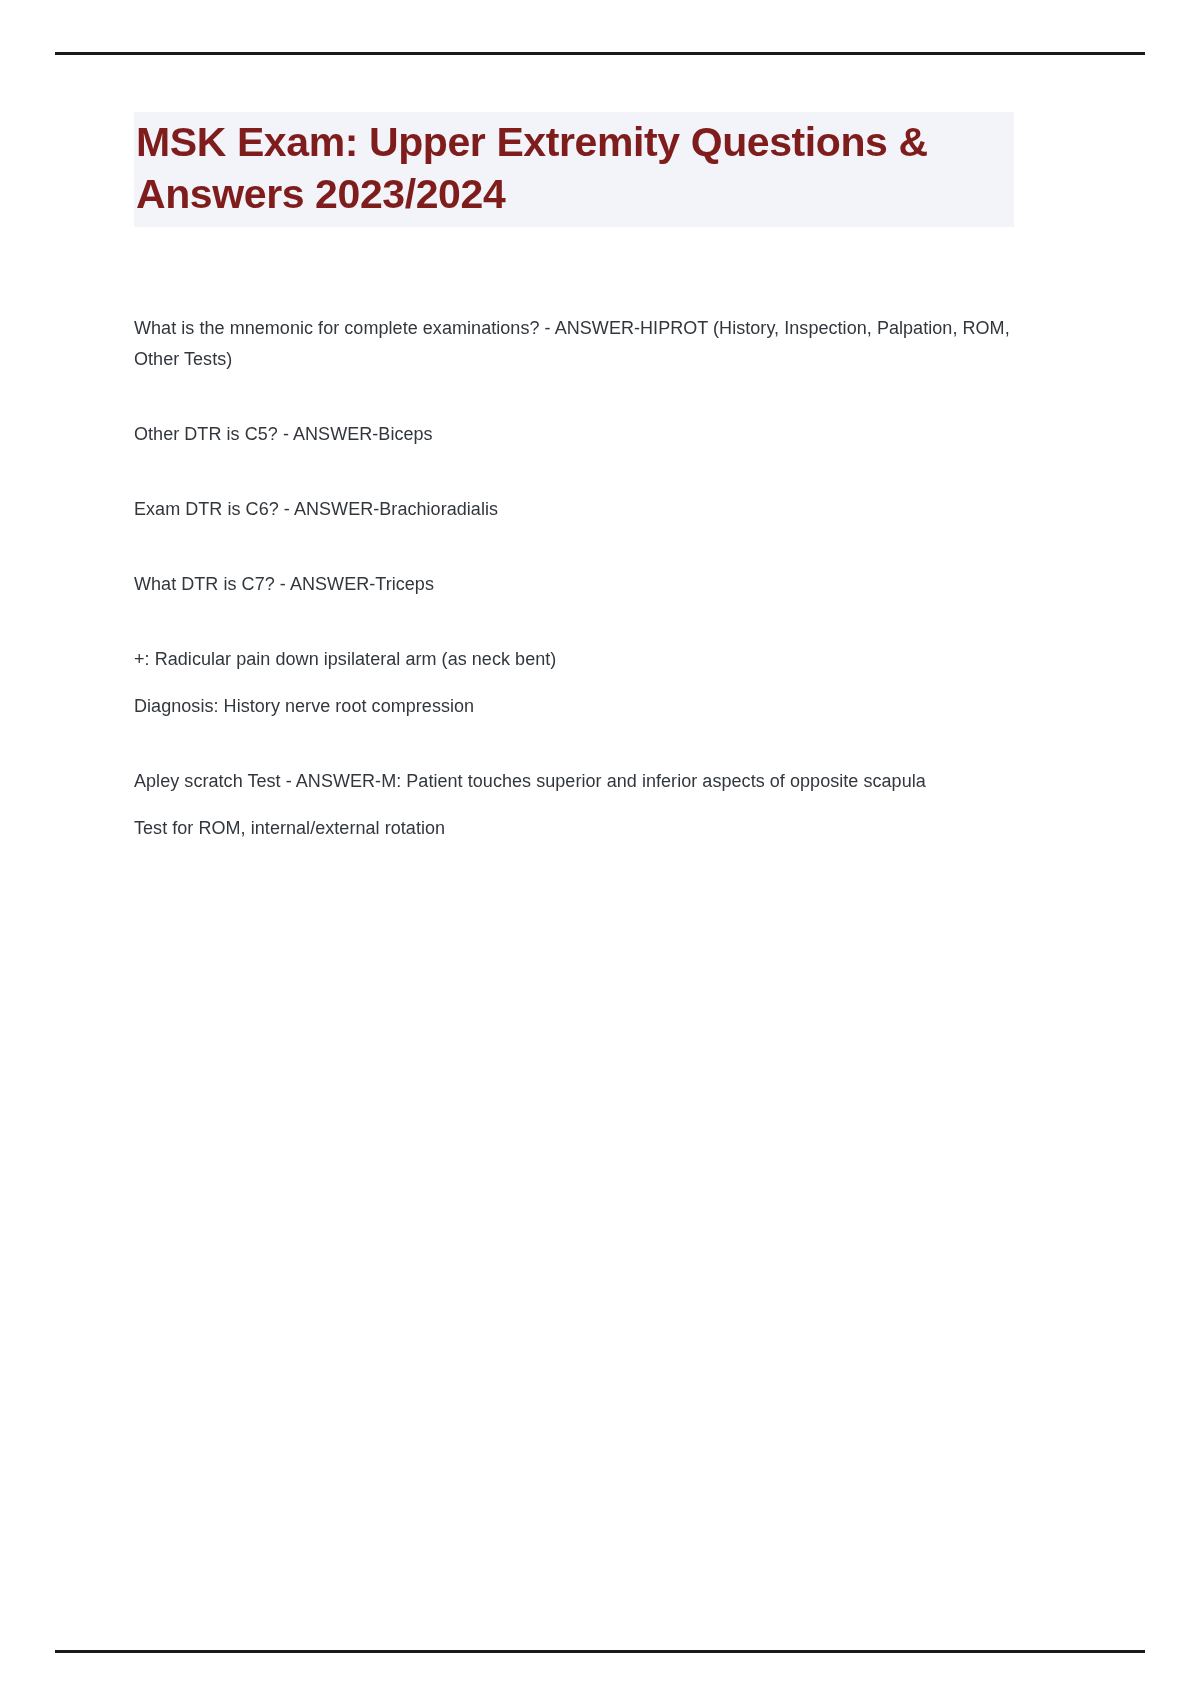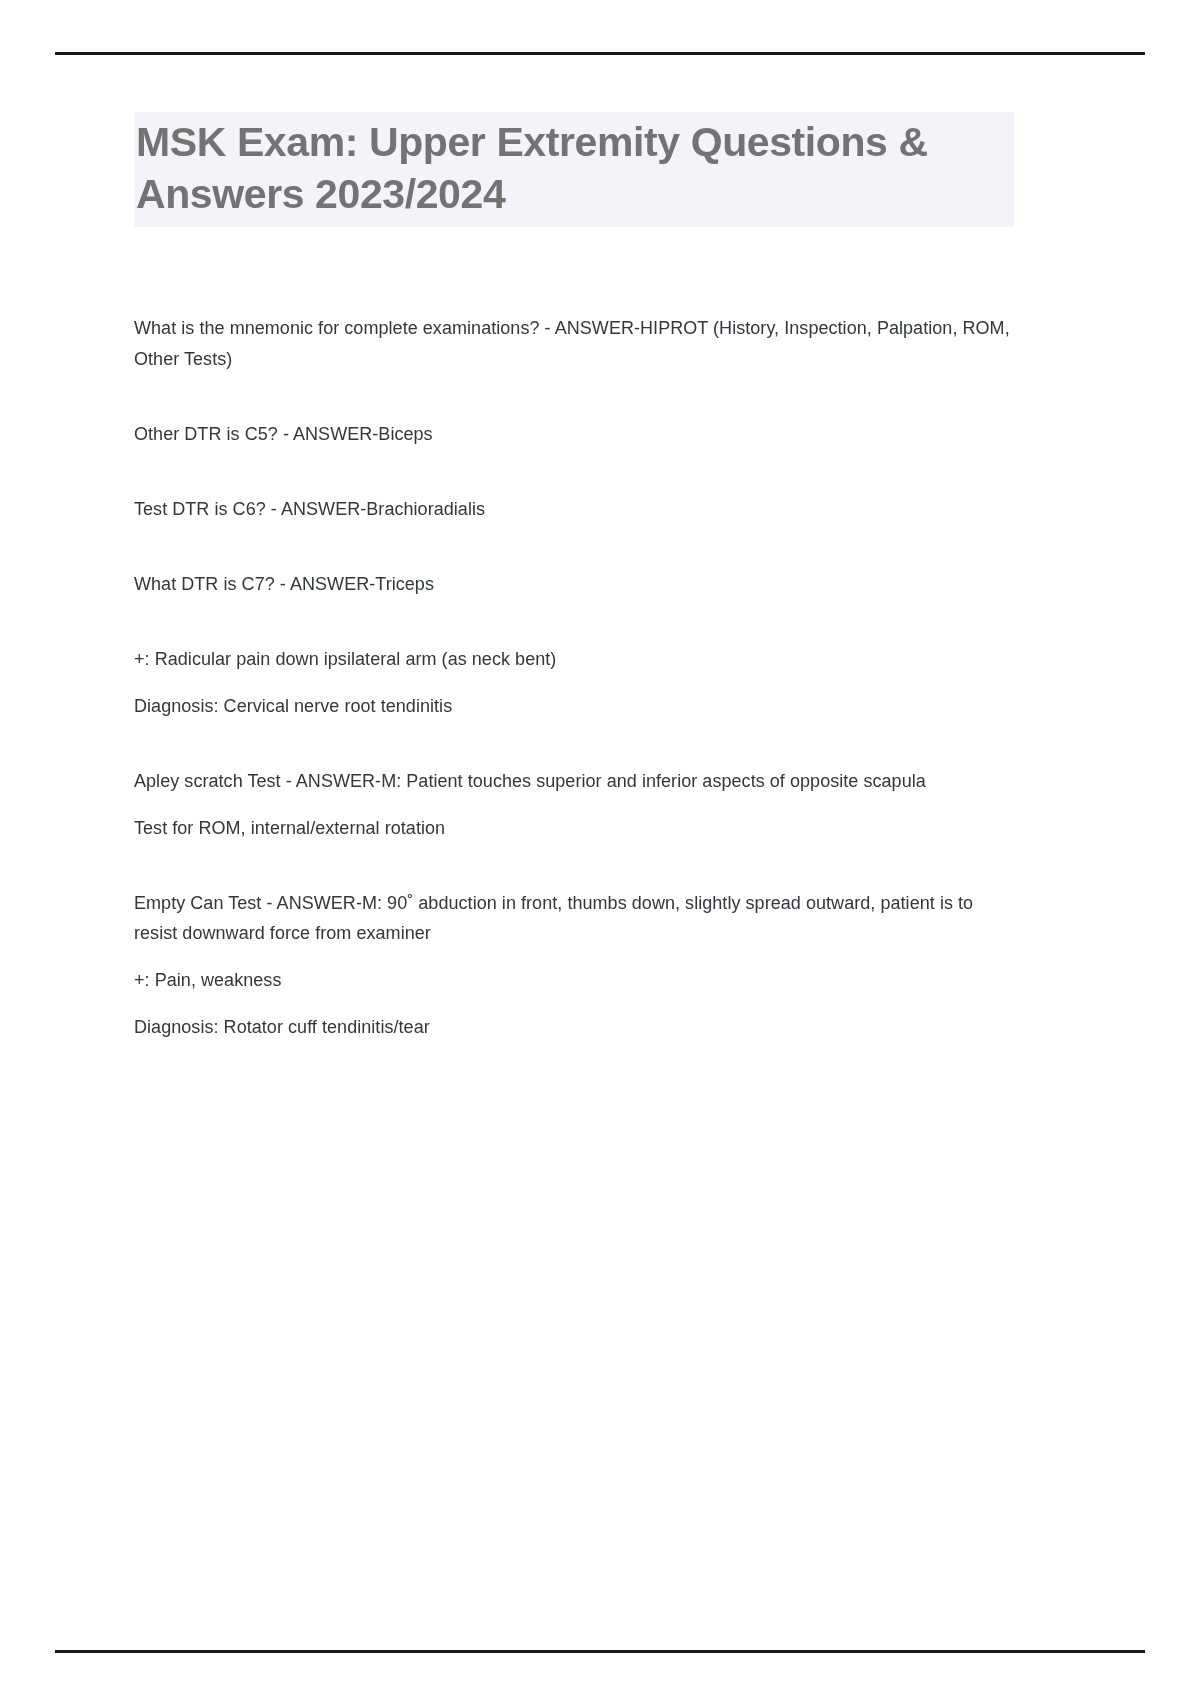--- a/index.html
+++ b/index.html
@@ -39,21 +39,21 @@
     position: absolute;
     left: 134px;
     top: 112px;
     width: 880px;
   }
 
   
   .doc-title {
     display: inline-block;
     background: #f3f4fa;
-    color: #737373;
+    color: #7f1d1d;
     font-size: 41px;
     line-height: 1.28;
     font-weight: 700;
     letter-spacing: -0.4px;
     margin: 0;
     padding: 4px 38px 6px 2px;
     max-width: 880px;
   }
 
   
@@ -91,37 +91,32 @@
     <h1 class="doc-title">MSK Exam: Upper Extremity Questions &amp; Answers 2023/2024</h1>
 
     <div class="qa-list">
         <div class="qa-block">
           <p class="qa-line">What is the mnemonic for complete examinations? - ANSWER-HIPROT (History, Inspection, Palpation, ROM, Other Tests)</p>
         </div>
         <div class="qa-block">
           <p class="qa-line">Other DTR is C5? - ANSWER-Biceps</p>
         </div>
         <div class="qa-block">
-          <p class="qa-line">Test DTR is C6? - ANSWER-Brachioradialis</p>
+          <p class="qa-line">Exam DTR is C6? - ANSWER-Brachioradialis</p>
         </div>
         <div class="qa-block">
           <p class="qa-line">What DTR is C7? - ANSWER-Triceps</p>
         </div>
         <div class="qa-block">
           <p class="qa-line">+: Radicular pain down ipsilateral arm (as neck bent)</p>
-          <p class="qa-line">Diagnosis: Cervical nerve root tendinitis</p>
+          <p class="qa-line">Diagnosis: History nerve root compression</p>
         </div>
         <div class="qa-block">
           <p class="qa-line">Apley scratch Test - ANSWER-M: Patient touches superior and inferior aspects of opposite scapula</p>
           <p class="qa-line">Test for ROM, internal/external rotation</p>
-        </div>
-        <div class="qa-block">
-          <p class="qa-line">Empty Can Test - ANSWER-M: 90˚ abduction in front, thumbs down, slightly spread outward, patient is to resist downward force from examiner</p>
-          <p class="qa-line">+: Pain, weakness</p>
-          <p class="qa-line">Diagnosis: Rotator cuff tendinitis/tear</p>
         </div>
       </div>
 
   </div>
 
   <div class="rule rule-bottom"></div>
 
 </div>
 
 </body></html>

